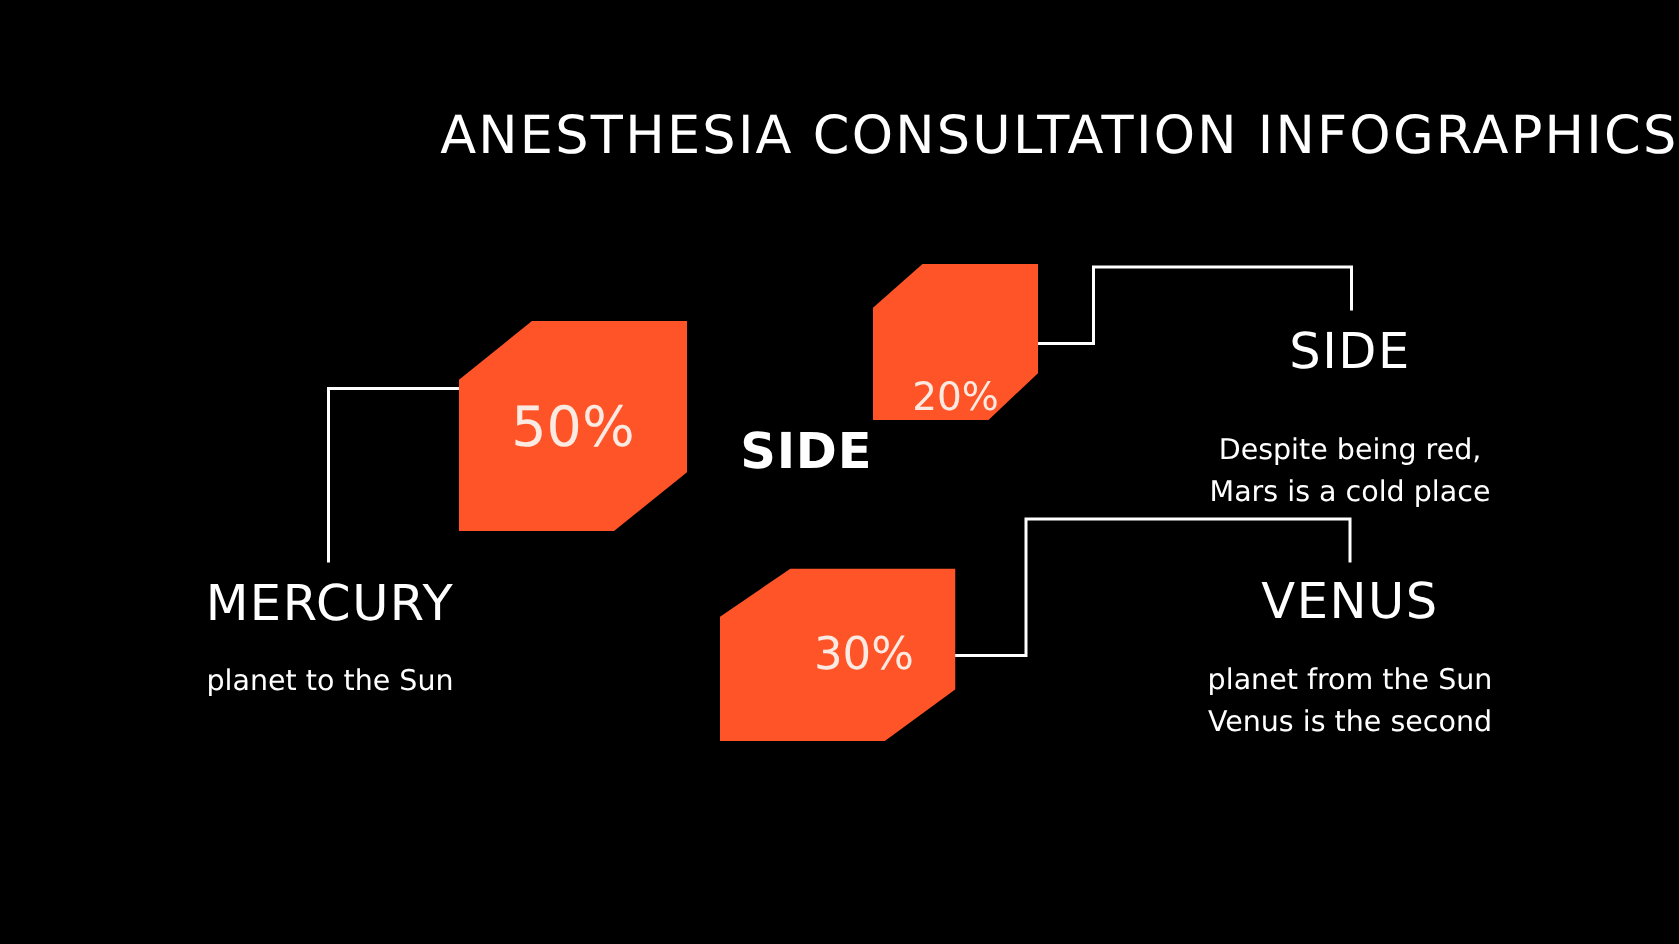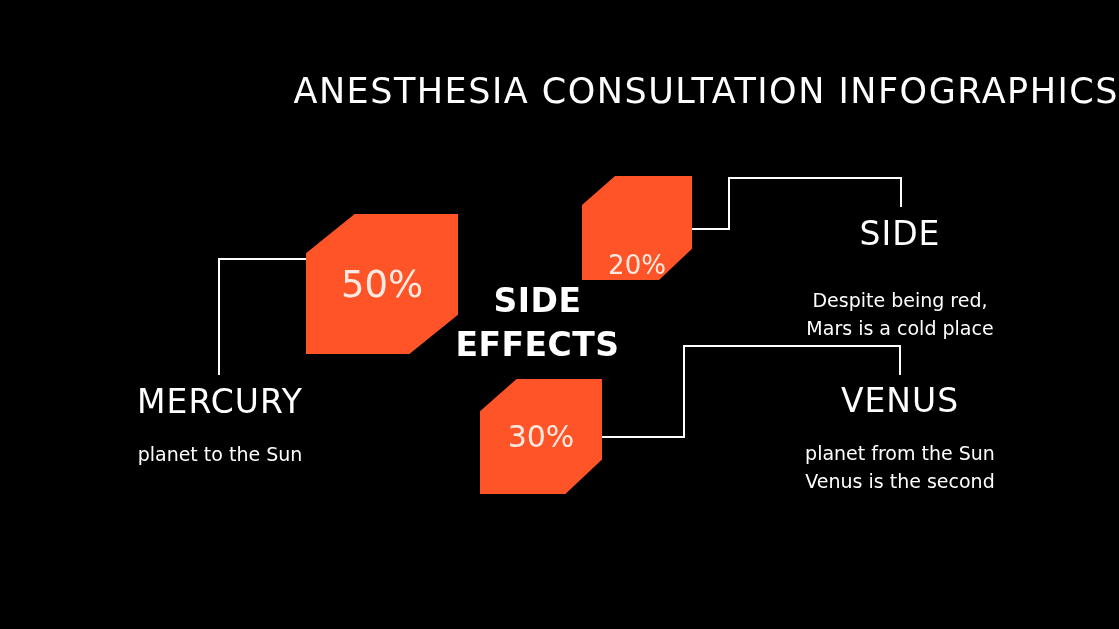--- a/index.html
+++ b/index.html
@@ -45,21 +45,21 @@
       position: absolute;
       left: 0; top: 0;
       width: 100%; height: 100%;
     }
     .hex span {
       position: relative;
       z-index: 1;
     }
     #hex-50 { left: 306px; top: 190px; width: 152px; height: 140px; font-size: 37px; margin-top: 24px; }
     #hex-20 { left: 582px; top: 176px; width: 110px; height: 104px; font-size: 26px; align-items: flex-end; }
-    #hex-30 { left: 480px; top: 379px; width: 122px; height: 115px; font-size: 30px; }
+    #hex-30 { left: 480px; top: 379px; width: 122px; height: 115px; font-size: 30px; padding-left: 35px; }
 
     .center-label {
       position: absolute;
       left: 440px;
       top: 279px;
       width: 195px;
       text-align: center;
       font-weight: bold;
       font-size: 33px;
       line-height: 44px;
@@ -115,21 +115,20 @@
 
 <div class="hex" id="hex-30">
   <svg viewBox="0 0 100 100" preserveAspectRatio="none">
     <polygon points="0,28 30,0 100,0 100,70 70,100 0,100" fill="#ff5427"></polygon>
   </svg>
   <span>30%</span>
 </div>
 
 <div class="center-label">
   <div>SIDE</div>
-  <div>EFFECTS</div>
 </div>
 
 <div class="planet-name" id="mercury-name">MERCURY</div>
 <div class="planet-desc" id="mercury-desc">
   <div>planet to the Sun</div>
 </div>
 
 <div class="planet-name" id="mars-name">SIDE</div>
 <div class="planet-desc" id="mars-desc">
   <div>Despite being red,</div>

